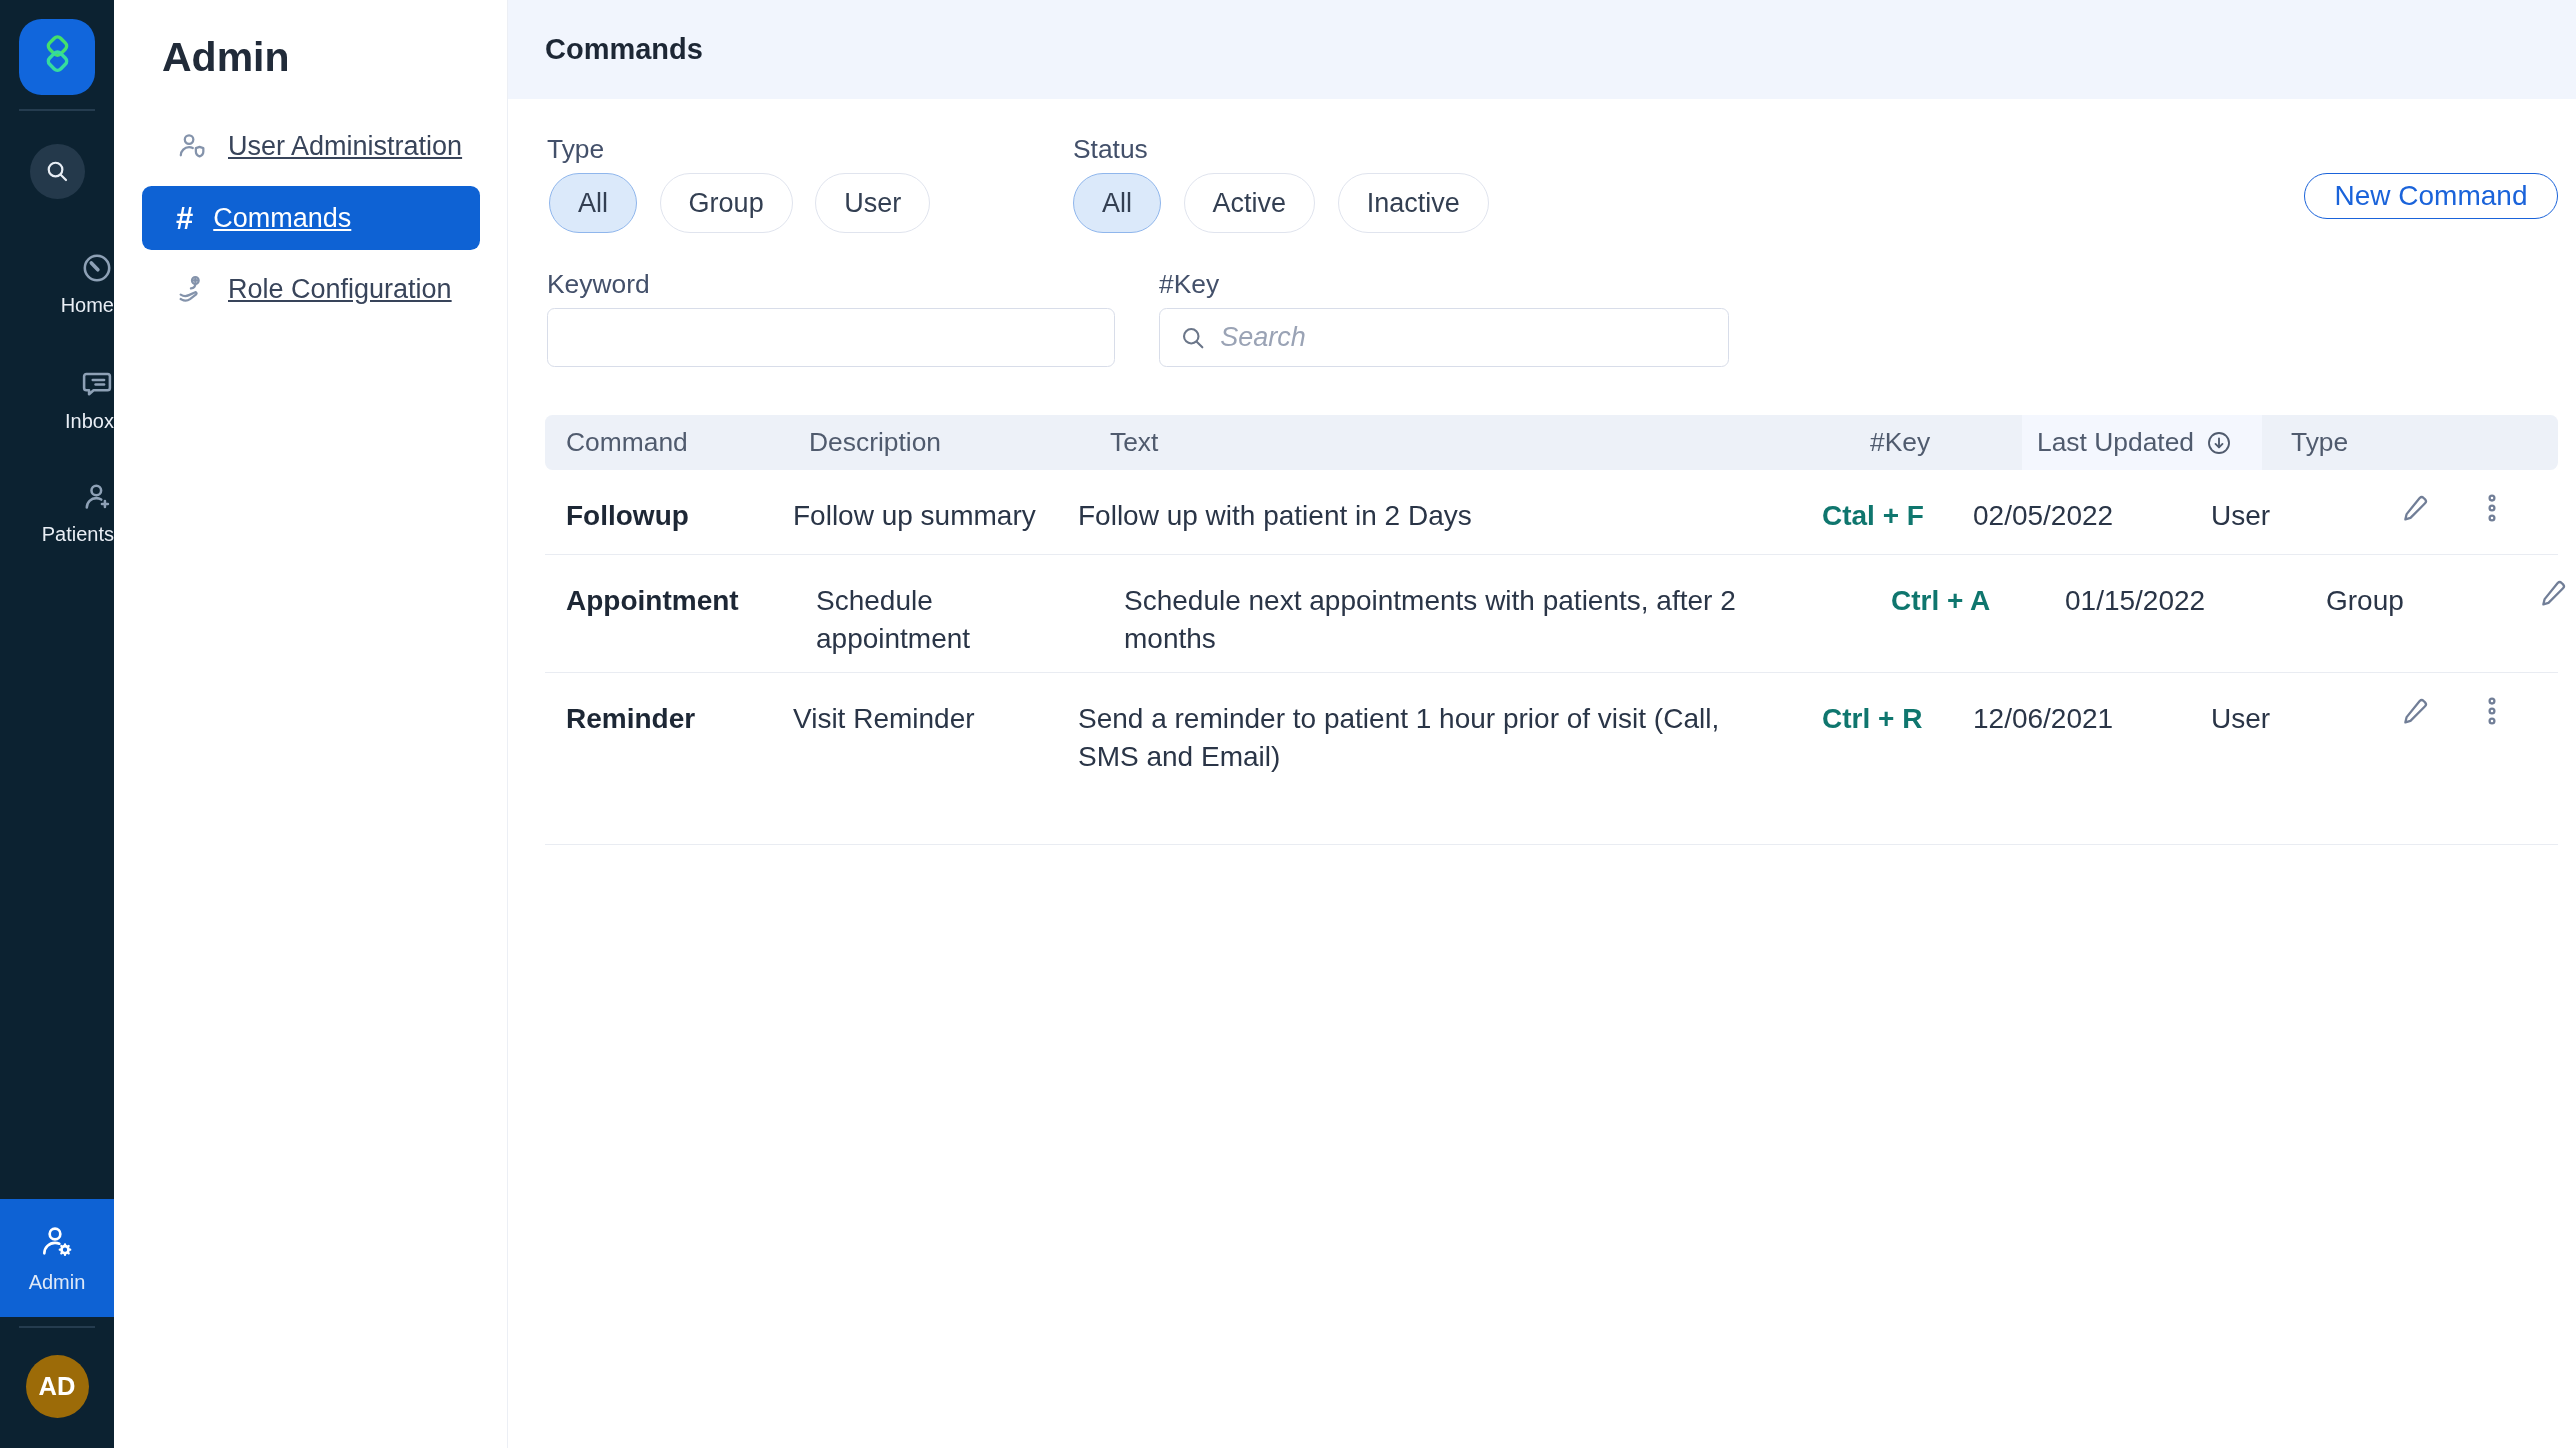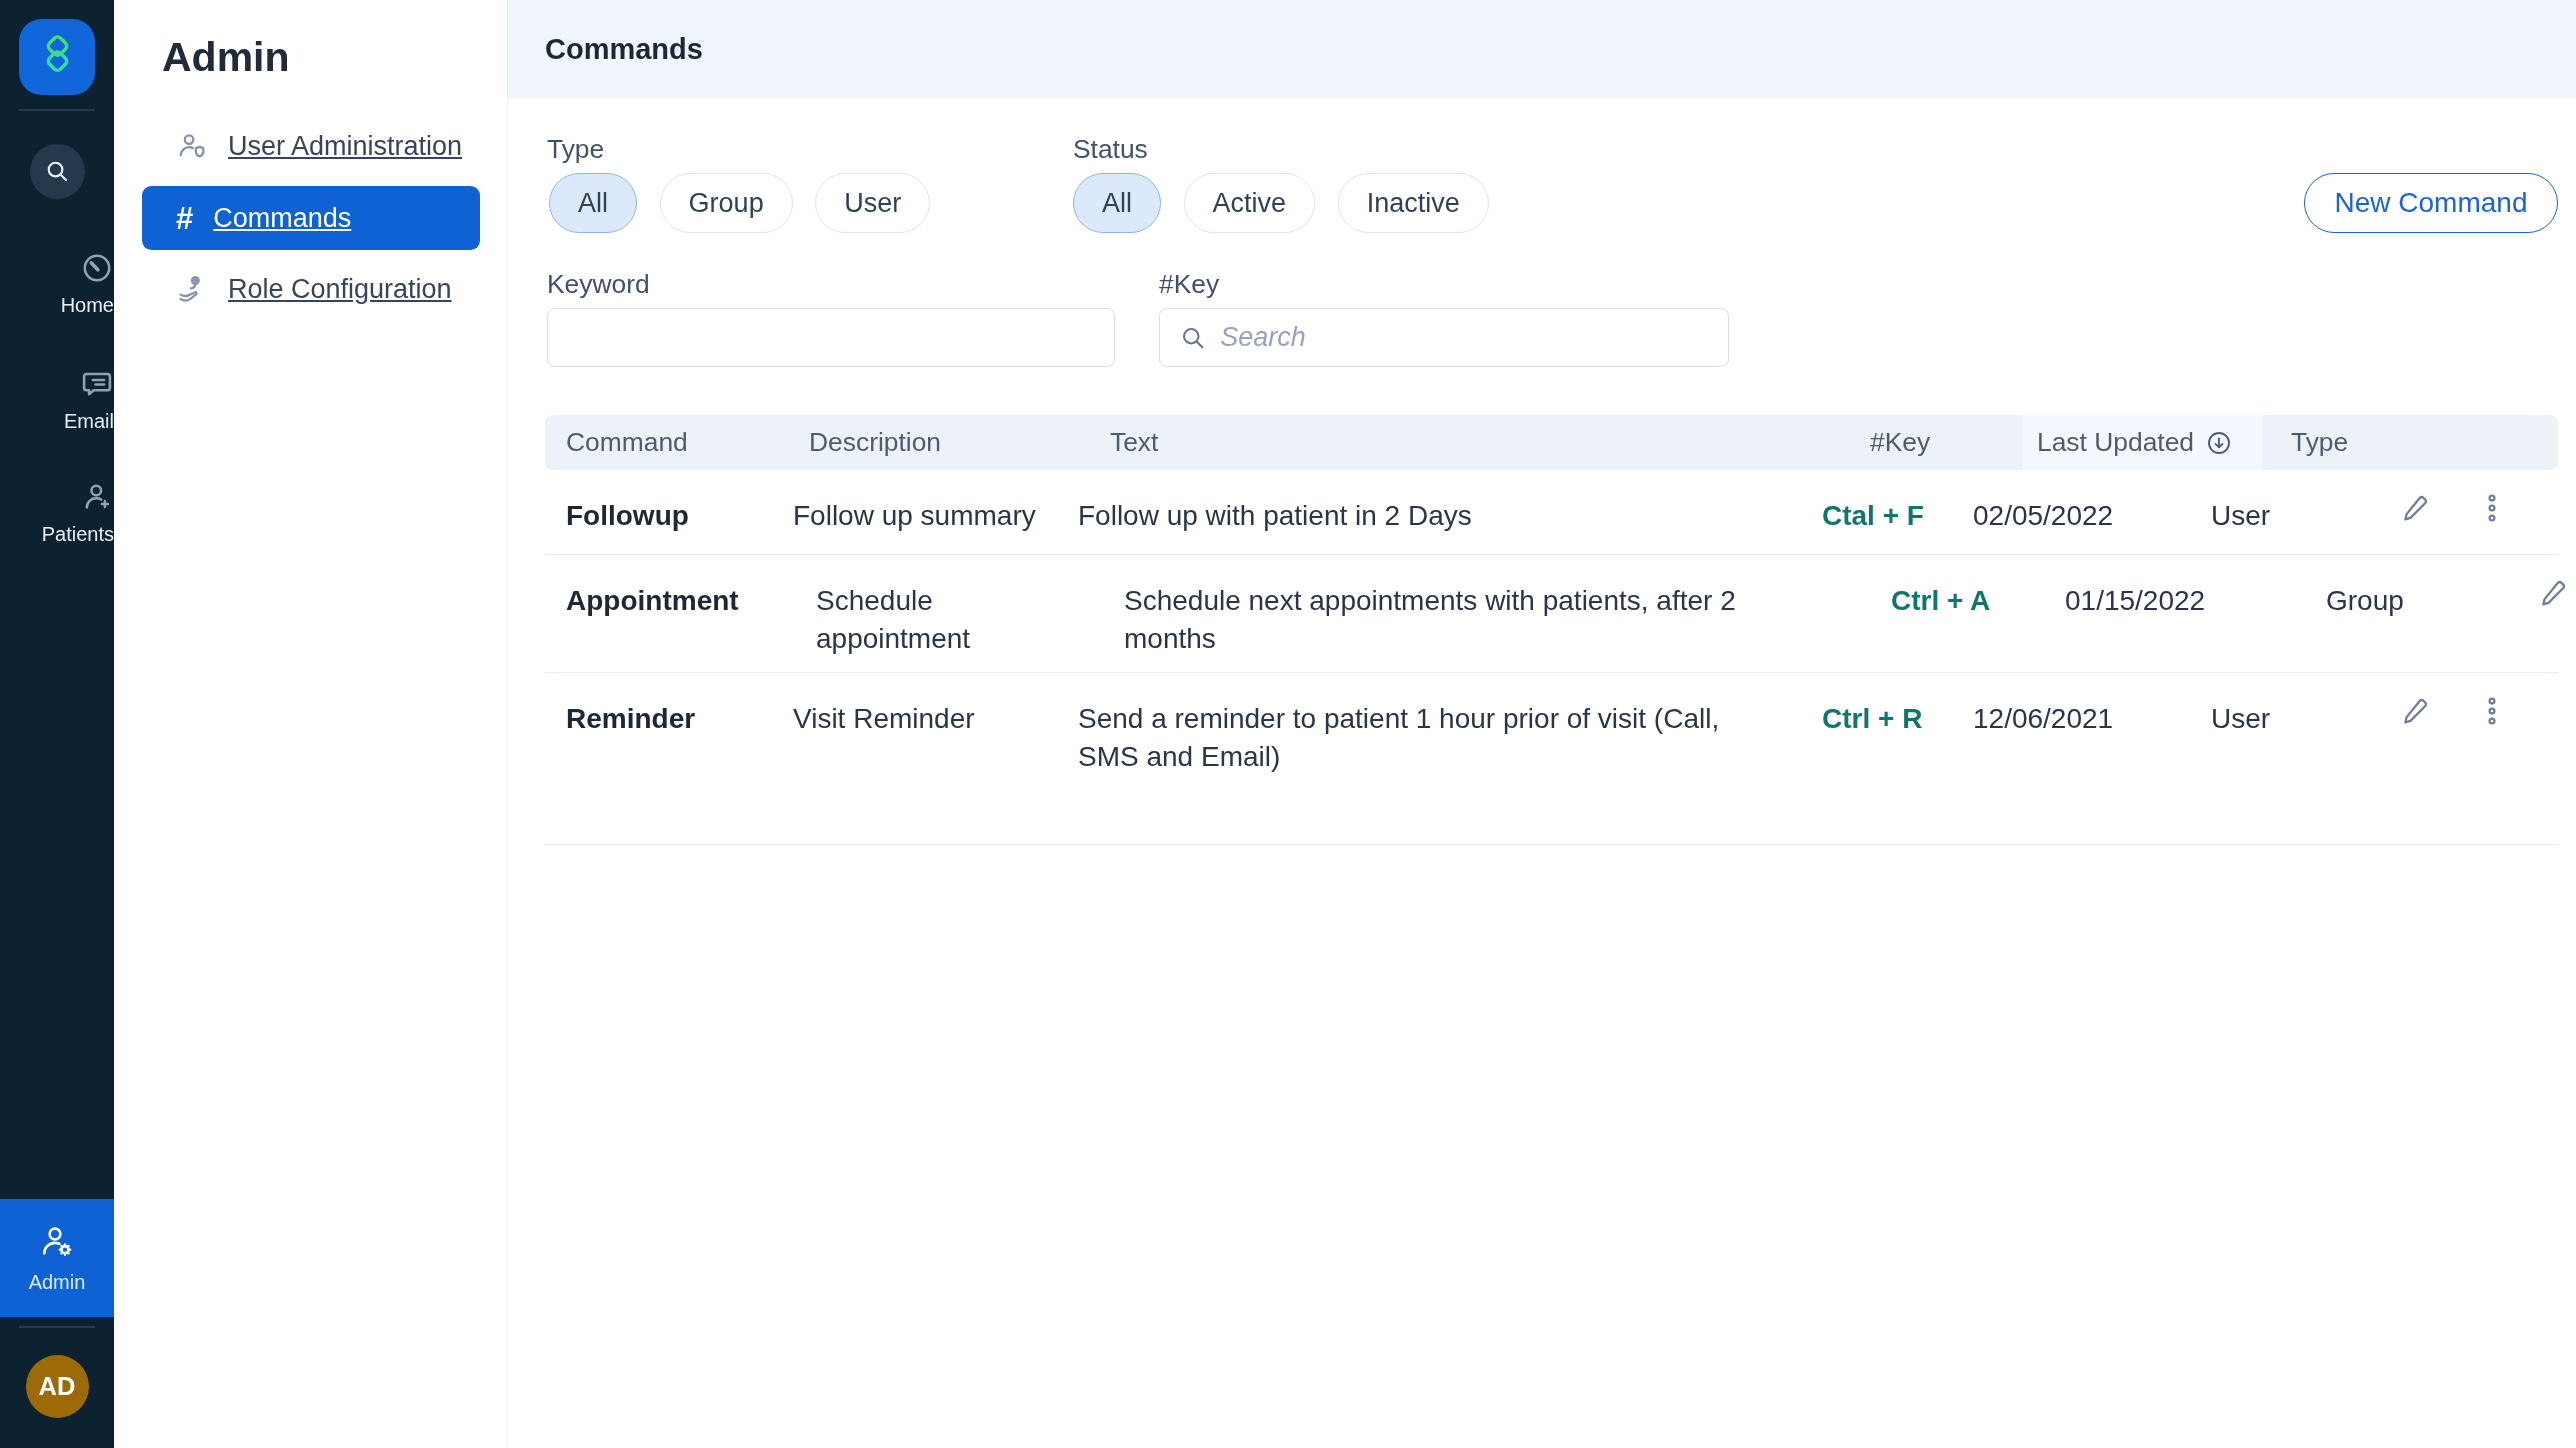--- a/index.html
+++ b/index.html
@@ -50,21 +50,21 @@
           font-size:27px; color:#333f52; cursor:pointer; font-family:inherit; }
   .chip.selected { background:#dbe9fa; border-color:#8fb6ec; }
 
   .tinput { position:absolute; top:308px; height:59px; border:1.9px solid #d8dde9; border-radius:7.5px;
           background:#fff; font-size:27px; color:#2a3547; padding:0 19px; font-family:inherit; }
   .keywrap { position:absolute; top:308px; height:59px; border:1.9px solid #d8dde9; border-radius:7.5px;
           background:#fff; display:flex; align-items:center; gap:13.2px; padding:0 19px; color:#6b7689; }
   .keywrap input { border:none; outline:none; flex:1; font-size:27px; font-family:inherit; color:#0f172a; }
   .keywrap input::placeholder, .tinput::placeholder { color:#9aa3b5; font-style:italic; }
 
-  .new-cmd { position:absolute; left:1796px; top:173px; width:254px; height:60px; border-radius:31px;
+  .new-cmd { position:absolute; left:1796px; top:173px; width:254px; height:46px; border-radius:31px;
           background:#fff; border:1.9px solid #1a63da; color:#1a63da; font-size:28px;
           display:flex; align-items:center; justify-content:center; cursor:pointer; font-family:inherit; }
 
   
   .table { position:absolute; left:37px; top:415px; width:2013px; }
   .thead { display:grid; grid-template-columns:227px 285px 744px 151px 238px 179px auto;
           height:55px; background:#edf1f8; border-radius:7.5px; align-items:center; padding:0 21px;
           font-size:26.4px; color:#505b6e;gap:16px; }
   .th { padding-right:19px; }
   .th-updated { height:100%; display:flex; align-items:center; gap:11.3px; background:#f4f7fe;
@@ -119,21 +119,21 @@
     </div>
 
     <div class="rail-item" style="top:367px">
       <span>
         <svg width="34" height="34" viewBox="0 0 24 24" fill="none" stroke="currentColor" stroke-width="1.8" stroke-linecap="round" stroke-linejoin="round">
           <path d="M4.5 5h15a1.6 1.6 0 0 1 1.6 1.6v8.2a1.6 1.6 0 0 1-1.6 1.6H9.6L6.4 19.2v-2.8H4.5a1.6 1.6 0 0 1-1.6-1.6V6.6A1.6 1.6 0 0 1 4.5 5z"></path>
           <line x1="9" y1="9.2" x2="17" y2="9.2"></line>
             <line x1="11" y1="12.4" x2="17" y2="12.4"></line>
         </svg>
       </span>
-      <span class="lbl">Email</span>
+      <span class="lbl">Inbox</span>
     </div>
 
     <div class="rail-item" style="top:480px">
       <span>
         <svg width="34" height="34" viewBox="0 0 24 24" fill="none" stroke="currentColor" stroke-width="1.8" stroke-linecap="round">
           <circle cx="11.5" cy="7.4" r="3.4"></circle>
           <path d="M4.8 19.4c0-3.7 3-6.6 6.7-6.6 1.3 0 2.5.35 3.5 1"></path>
           <line x1="17.6" y1="14.8" x2="17.6" y2="19"></line>
             <line x1="15.5" y1="16.9" x2="19.7" y2="16.9"></line>
         </svg>

